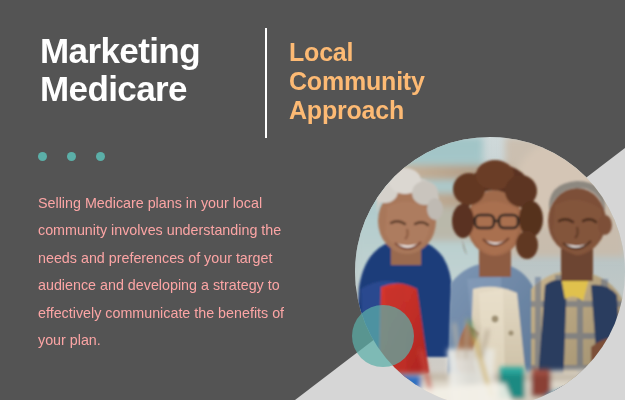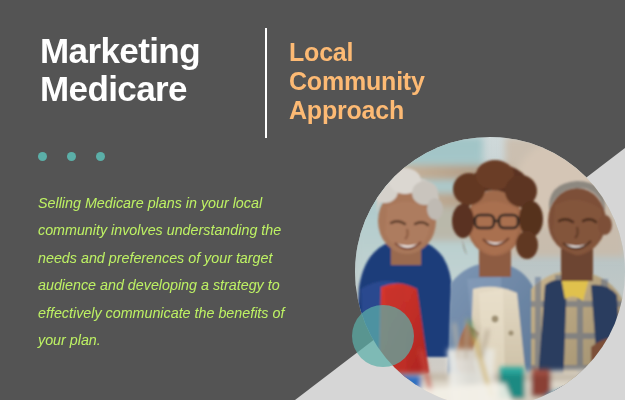--- a/index.html
+++ b/index.html
@@ -94,27 +94,26 @@
   .dot{
     width:9px;height:9px;
     border-radius:50%;
     background:#5bafa8;
   }
 
   #body-text{
     position:absolute;
     left:38px;top:190px;
     width:275px;
-    color:#bef264;
+    color:#fca5a5;
     font-size:14.3px;
     line-height:1.92;
     font-weight:normal;
     margin:0;
     z-index:5;
-    font-style:italic;
   }
 </style>
 </head>
 <body>
 
 <div id="card">
 
   <div id="diagonal"></div>
 
   <div id="photo-circle">

